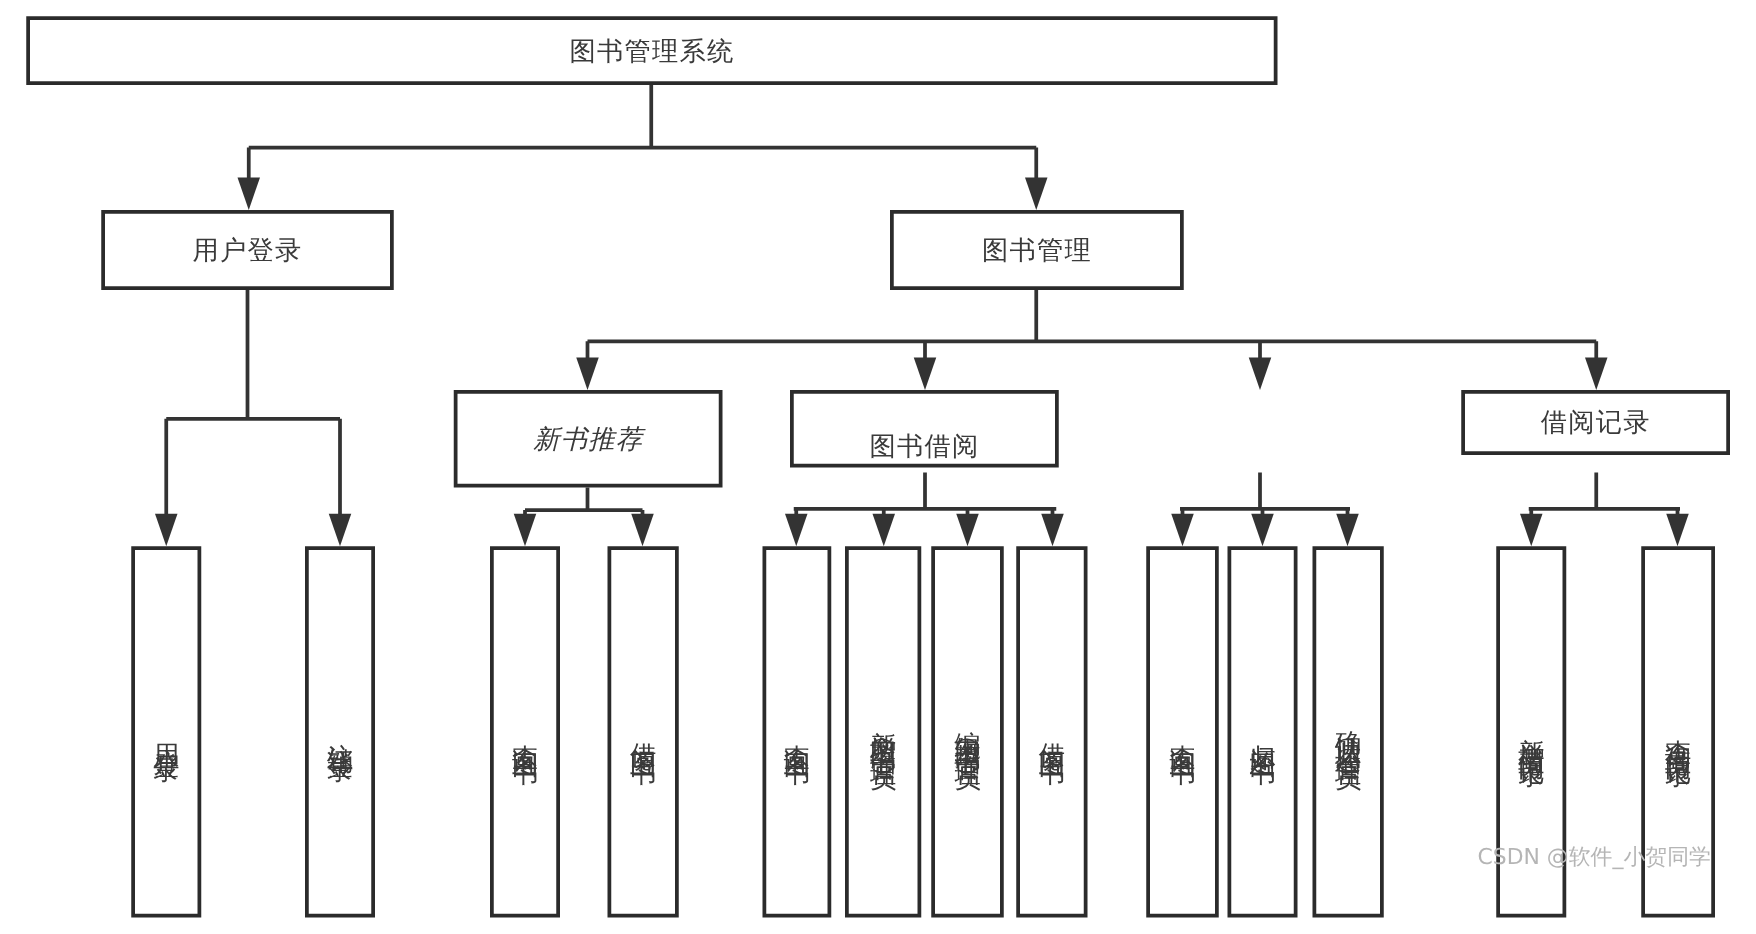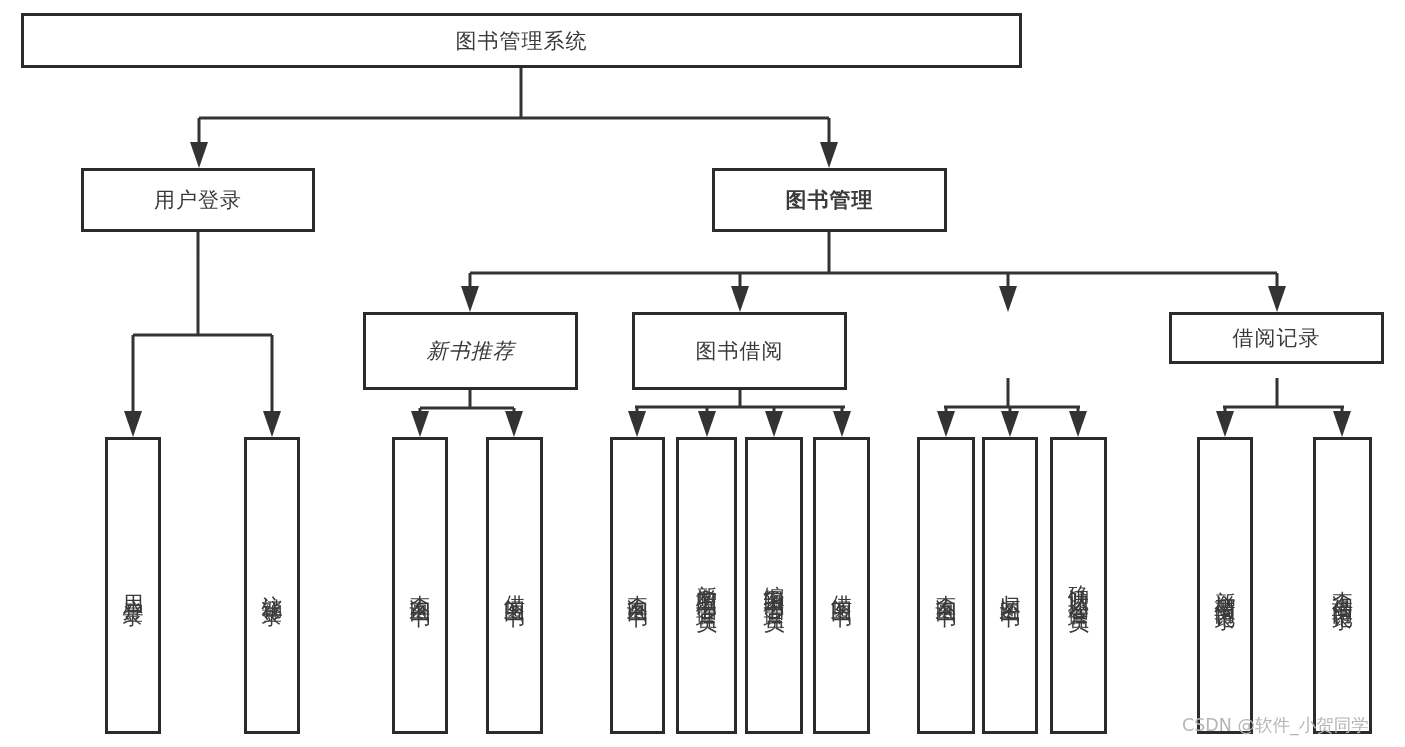--- a/index.html
+++ b/index.html
@@ -39,21 +39,21 @@
   .vnode .vtext {
     writing-mode: vertical-rl;
     text-orientation: mixed;
     letter-spacing: 4px;
     line-height: 1.05;
     white-space: nowrap;
   }
   .watermark {
     position: absolute;
     left: 1182px;
-    top: 713px;
+    top: 673px;
     width: 223px;
     color: #b5b5b5;
     font-size: 17.5px;
     z-index: 5;
     white-space: nowrap;
   }
   .wire { stroke: #333333; stroke-width: 3; fill: none; }
   .arrowhead { fill: #333333; stroke: none; }
 </style>
 </head>
@@ -123,28 +123,28 @@
     <polygon class="arrowhead" points="1333,411 1351,411 1342,437"></polygon>
   </svg>
 
   <div class="node" style="left:21px; top:13px; width:1001px; height:55px;">
     <span>图书管理系统</span>
   </div>
 
   <div class="node hnode" style="left:81px; top:168px; width:234px;">
     <span>用户登录</span>
   </div>
-  <div class="node hnode" style="left:712px; top:168px; width:235px;font-weight:bold;">
+  <div class="node hnode" style="left:712px; top:168px; width:235px;">
     <span>图书管理</span>
   </div>
 
   <div class="node" style="left:363px; top:312px; width:215px; height:78px;font-style:italic;">
     <span>新书推荐</span>
   </div>
-  <div class="node" style="left:632px; top:312px; width:215px; height:78px;">
+  <div class="node" style="left:632px; top:312px; width:215px; height:62px;align-items:flex-end;">
     <span>图书借阅</span>
   </div>
   <div class="node" style="left:1169px; top:312px; width:215px; height:52px;">
     <span>借阅记录</span>
   </div>
 
   <div class="node vnode" style="left:105px; width:56px;">
     <span class="vtext">用户登录</span>
   </div>
   <div class="node vnode" style="left:244px; width:56px;">

